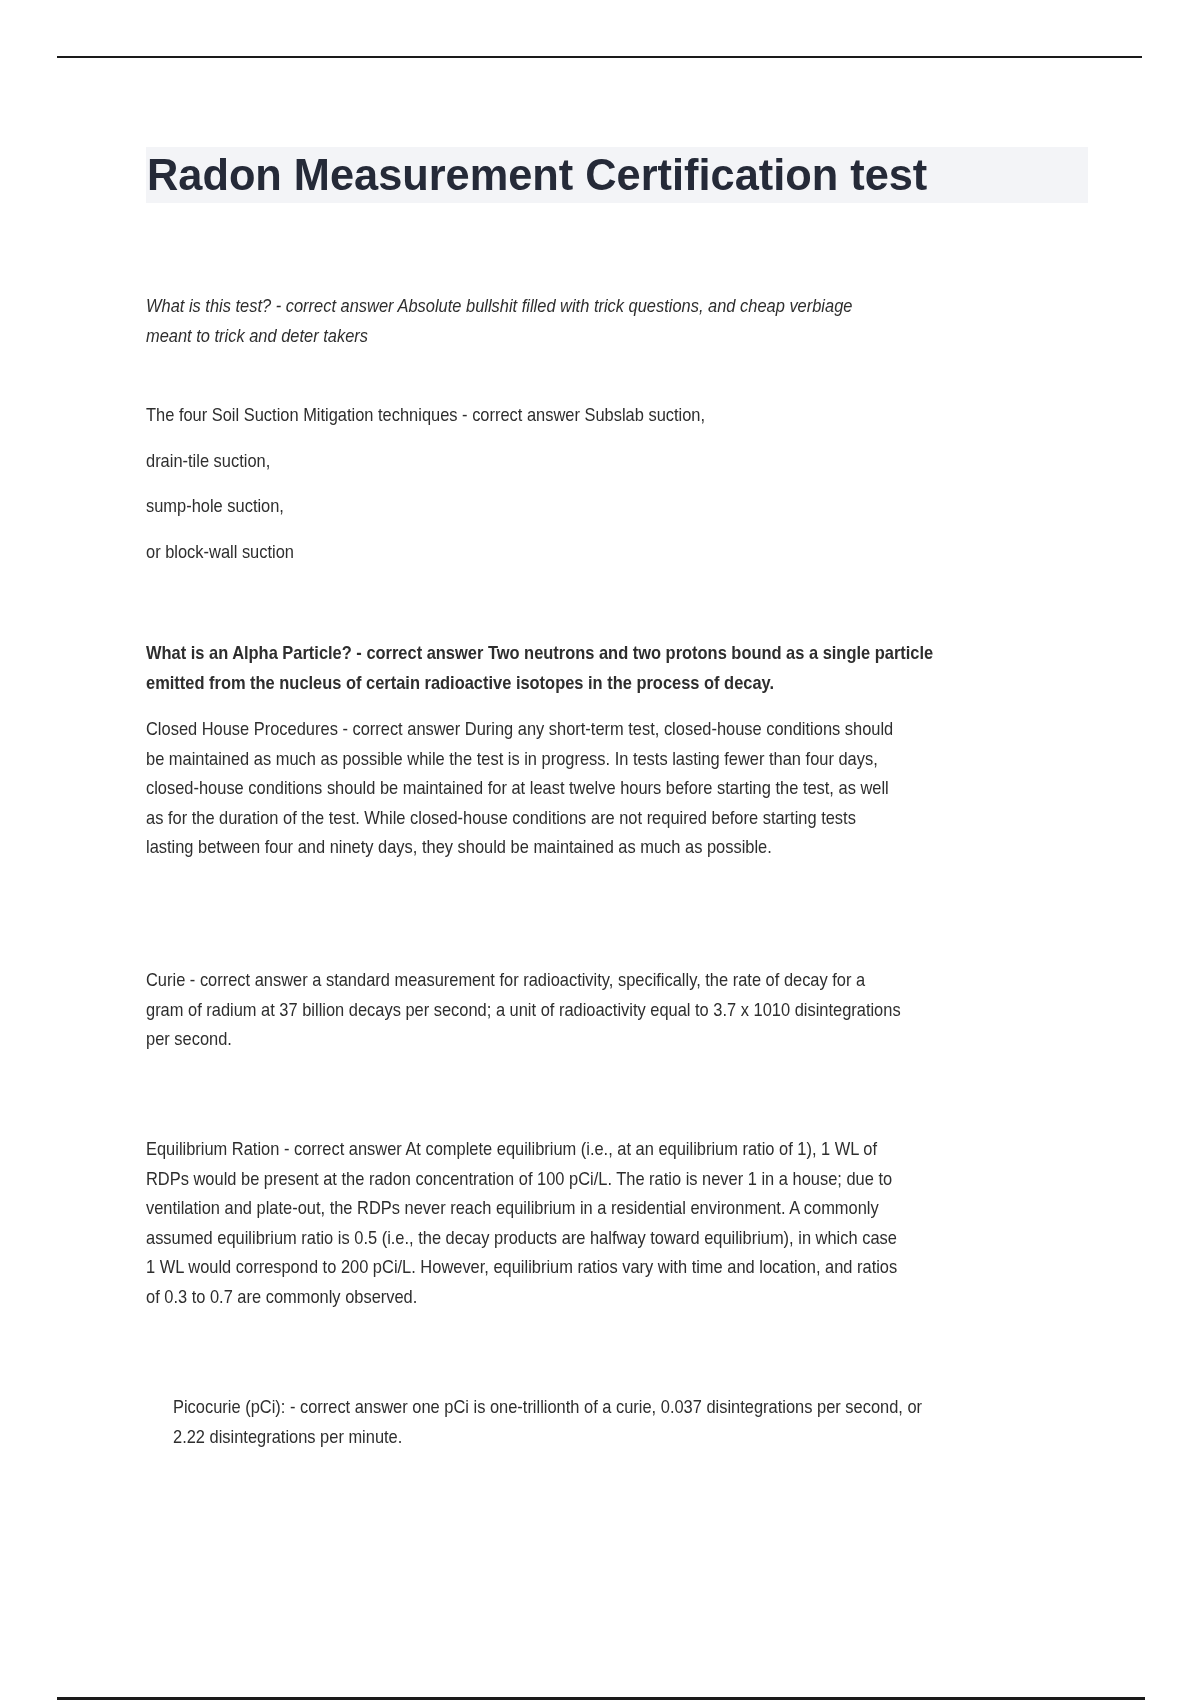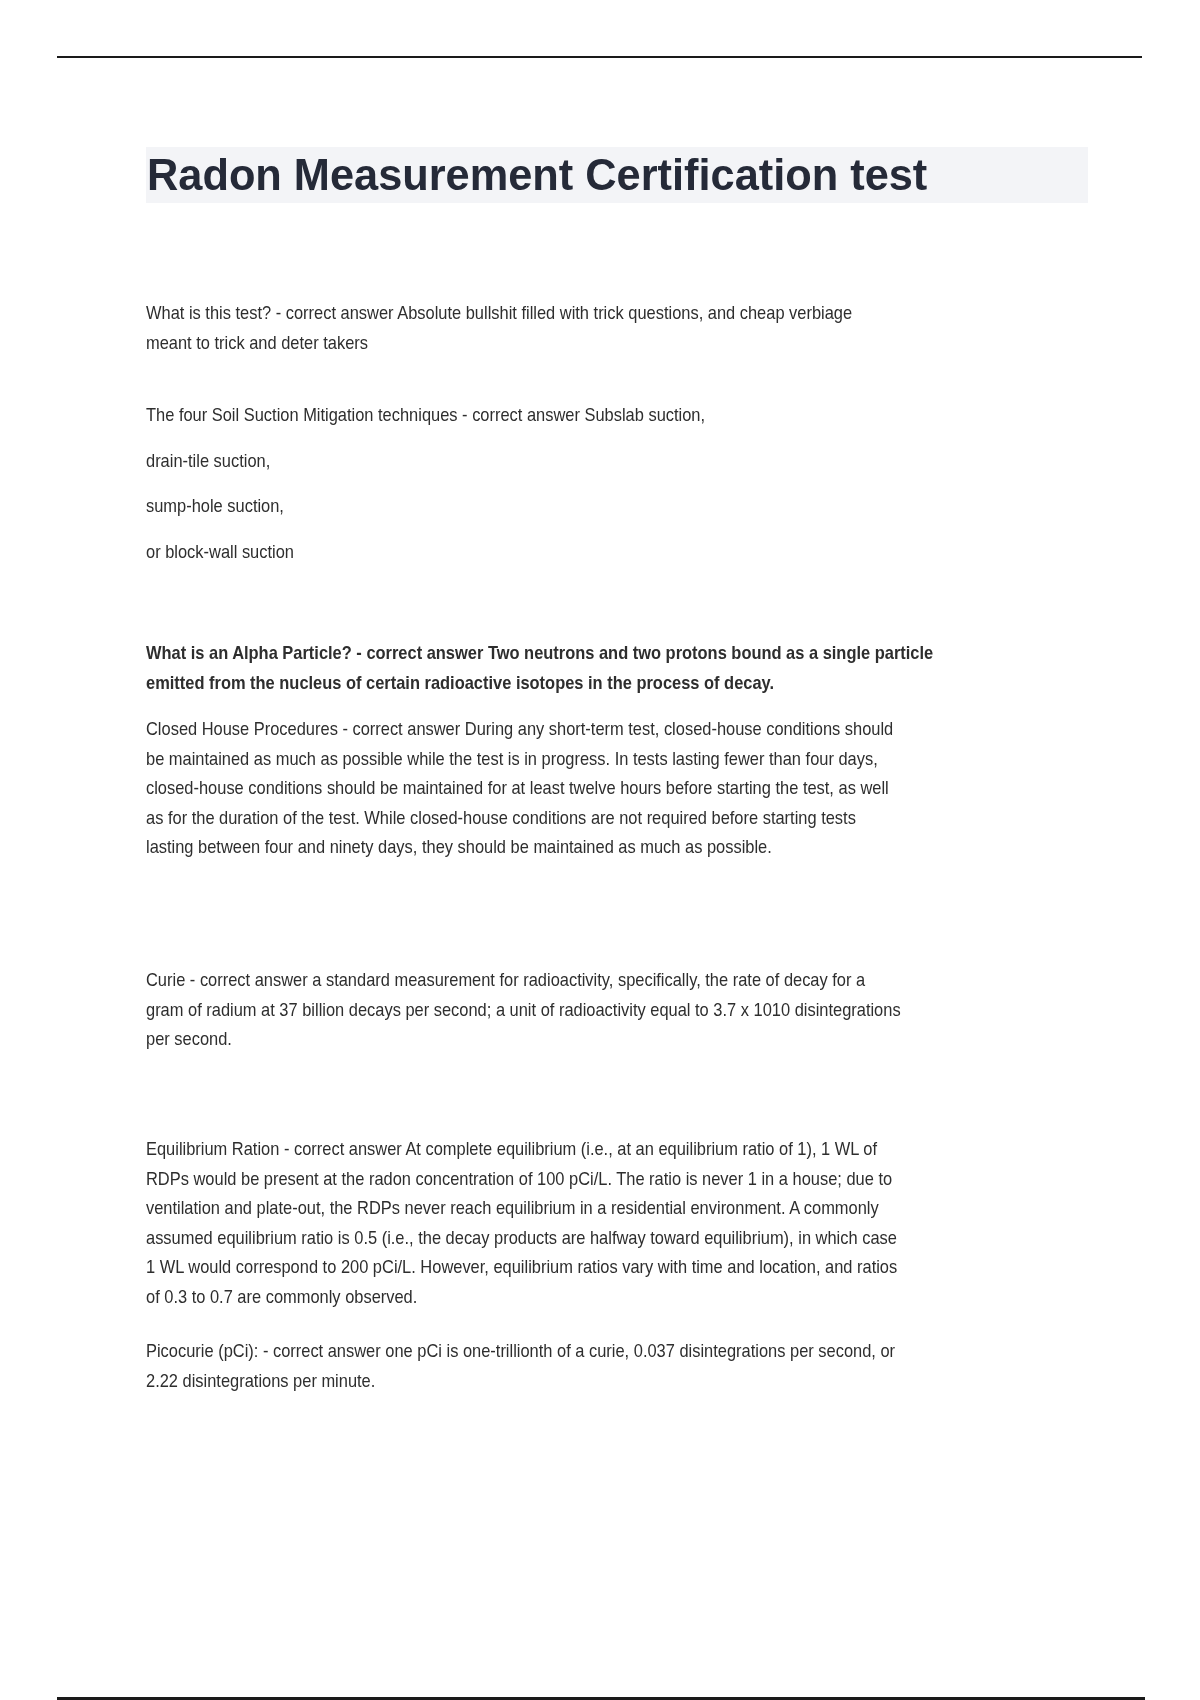--- a/index.html
+++ b/index.html
@@ -75,21 +75,21 @@
   }
 </style>
 </head>
 <body>
 
 <div class="rule top"></div>
 
 <div class="title-box"></div>
 <h1 class="title-text" style="margin:0;">Radon Measurement Certification test</h1>
 
-<div class="block" style="top:298px;">
+<div class="block" style="top:291px;font-style:italic;">
   <span class="line">What is this test? - correct answer Absolute bullshit filled with trick questions, and cheap verbiage</span>
   <span class="line">meant to trick and deter takers</span>
 </div>
 
 <div class="block" style="top:400px;">
   <span class="list-line">The four Soil Suction Mitigation techniques - correct answer Subslab suction,</span>
   <span class="list-line">drain-tile suction,</span>
   <span class="list-line">sump-hole suction,</span>
   <span class="list-line">or block-wall suction</span>
 </div>
@@ -115,18 +115,18 @@
 
 <div class="block" style="top:1114px;margin-top:20px;">
   <span class="line">Equilibrium Ration - correct answer At complete equilibrium (i.e., at an equilibrium ratio of 1), 1 WL of</span>
   <span class="line">RDPs would be present at the radon concentration of 100 pCi/L. The ratio is never 1 in a house; due to</span>
   <span class="line">ventilation and plate-out, the RDPs never reach equilibrium in a residential environment. A commonly</span>
   <span class="line">assumed equilibrium ratio is 0.5 (i.e., the decay products are halfway toward equilibrium), in which case</span>
   <span class="line">1 WL would correspond to 200 pCi/L. However, equilibrium ratios vary with time and location, and ratios</span>
   <span class="line">of 0.3 to 0.7 are commonly observed.</span>
 </div>
 
-<div class="block" style="top:1336px;">
+<div class="block" style="top:1392px;margin-left:27px;">
   <span class="line">Picocurie (pCi): - correct answer one pCi is one-trillionth of a curie, 0.037 disintegrations per second, or</span>
   <span class="line">2.22 disintegrations per minute.</span>
 </div>
 
 <div class="rule bottom"></div>
 
 </body></html>

